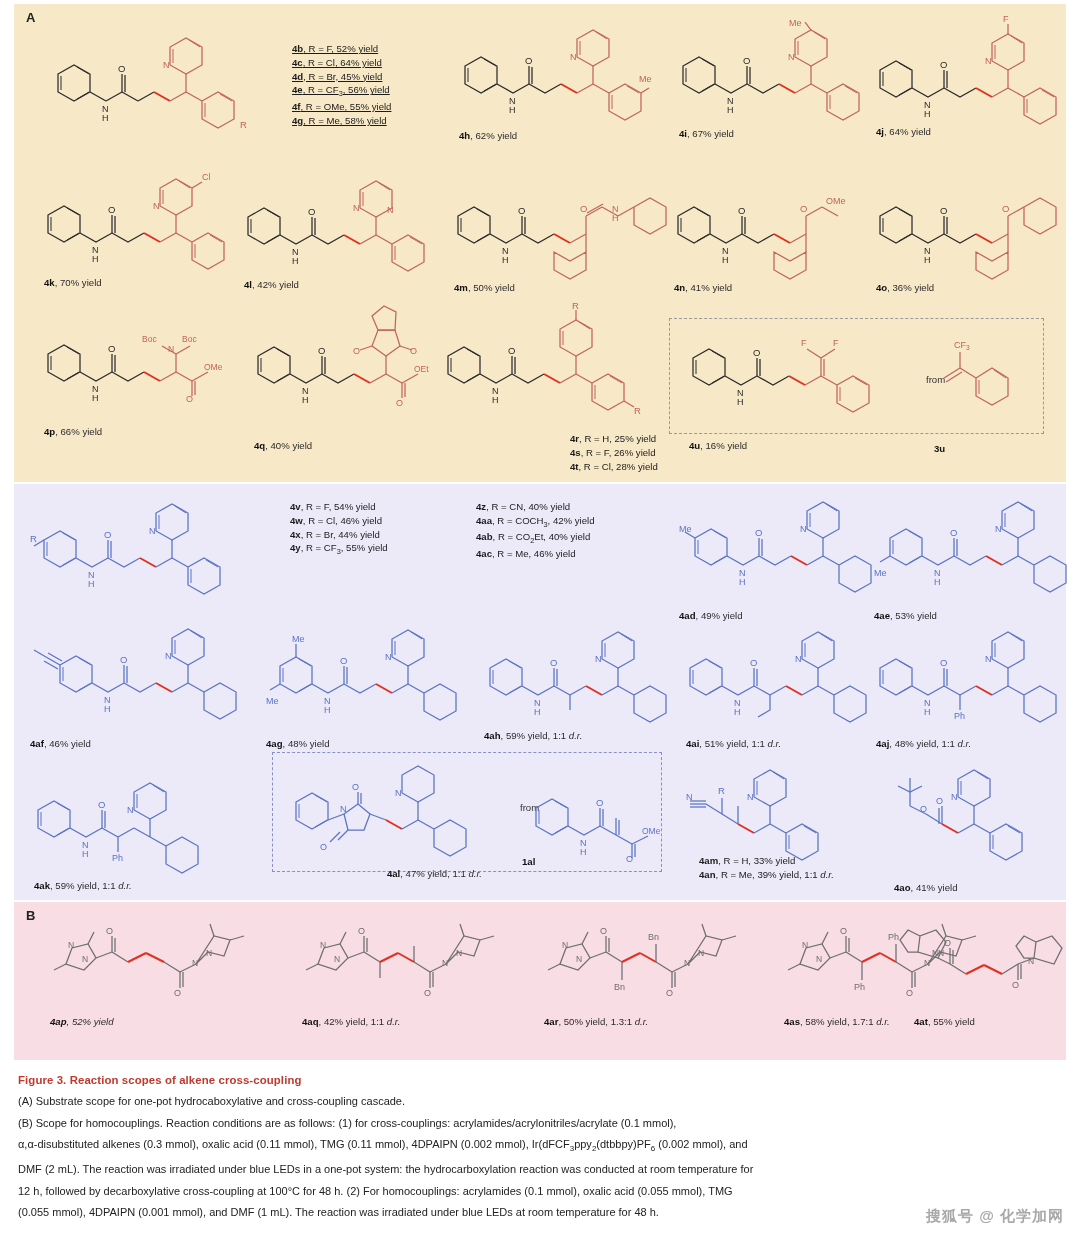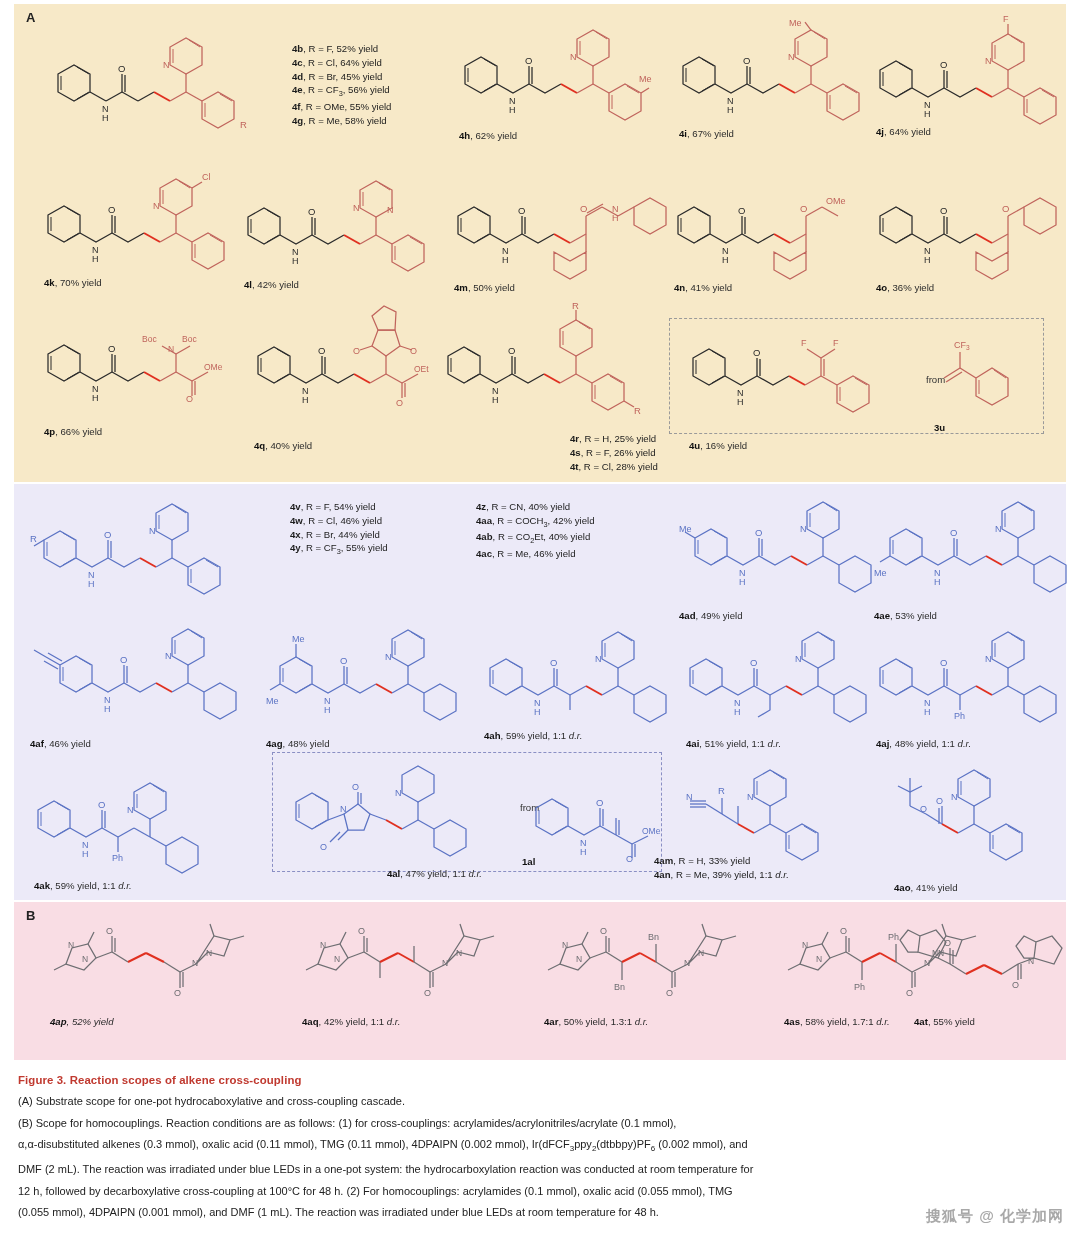--- a/index.html
+++ b/index.html
@@ -122,21 +122,21 @@
             <path d="M142,70 L158,79"></path>
             <polygon points="158,79 174,70 190,79 190,97 174,106 158,97"></polygon>
             <path d="M161,81 L161,95 M176,72 L188,79" stroke-width="1"></path>
           </g>
           <text x="119" y="46" font-size="9" fill="#c0645c">N</text>
           <text x="196" y="106" font-size="9.5" fill="#c0645c">R</text>
         </svg>
       </div>
     </div>
 
-    <div class="list" id="list-a1" style="left:278px; top:38px;">
+    <div class="list" id="list-a1" style="left:278px; top:38px;text-decoration:underline;">
         <div><b>4b</b>, R = F, 52% yield</div>
         <div><b>4c</b>, R = Cl, 64% yield</div>
         <div><b>4d</b>, R = Br, 45% yield</div>
         <div><b>4e</b>, R = CF<sub>3</sub>, 56% yield</div>
         <div><b>4f</b>, R = OMe, 55% yield</div>
         <div><b>4g</b>, R = Me, 58% yield</div>
       </div>
 
     <div class="cell" style="left:445px; top:18px;">
       <div class="struct">
@@ -567,21 +567,21 @@
             <path d="M10,44 L26,34"></path>
               <path d="M12,48 L28,38"></path>
             <path d="M26,34 L26,18"></path>
             <path d="M26,34 L42,44"></path>
             <polygon points="42,44 58,34 74,44 74,62 58,71 42,62"></polygon>
             <path d="M45,46 L45,60 M60,36 L72,44" stroke-width="1"></path>
           </g>
           <text x="20" y="14" font-size="9" fill="#c0645c">CF<tspan font-size="6.6" dy="2">3</tspan></text>
         </svg>
       </div>
-      <div class="cap" style="width:90px; margin-top:16px;"><b>3u</b></div>
+      <div class="cap" style="width:90px; margin-top:37px;"><b>3u</b></div>
     </div>
   </div>
 
   <div class="panel" id="panel-b">
 
     <div class="cell" style="left:16px; top:18px;">
       <div class="struct">
         <svg width="230" height="96" viewBox="0 0 230 96">
           <g fill="none" stroke="#5b73c4" stroke-width="1.25">
             <path d="M4,44 L14,38"></path>
@@ -982,21 +982,21 @@
             <path d="M71,9 L71,23 M87,0 L98,7" stroke-width="1"></path>
             <path d="M84,52 L100,61"></path>
             <polygon points="100,61 116,52 132,61 132,79 116,88 100,79"></polygon>
             <path d="M103,63 L103,77 M118,54 L130,61" stroke-width="1"></path>
           </g>
           <text x="61" y="28" font-size="9" fill="#5b73c4">N</text>
         </svg>
       </div>
     </div>
 
-    <div class="list" id="list-b3" style="left:640px; top:370px;">
+    <div class="list" id="list-b3" style="left:685px; top:370px;">
         <div><b>4am</b>, R = H, 33% yield</div>
         <div><b>4an</b>, R = Me, 39% yield, 1:1 <i>d.r.</i></div>
       </div>
 
     <div class="cell" style="left:880px; top:288px;">
       <div class="struct">
         <svg width="170" height="88" viewBox="0 0 170 88">
           <g fill="none" stroke="#5b73c4" stroke-width="1.25">
             <path d="M16,20 L16,34"></path>
             <path d="M4,14 L16,20 L28,14"></path>

